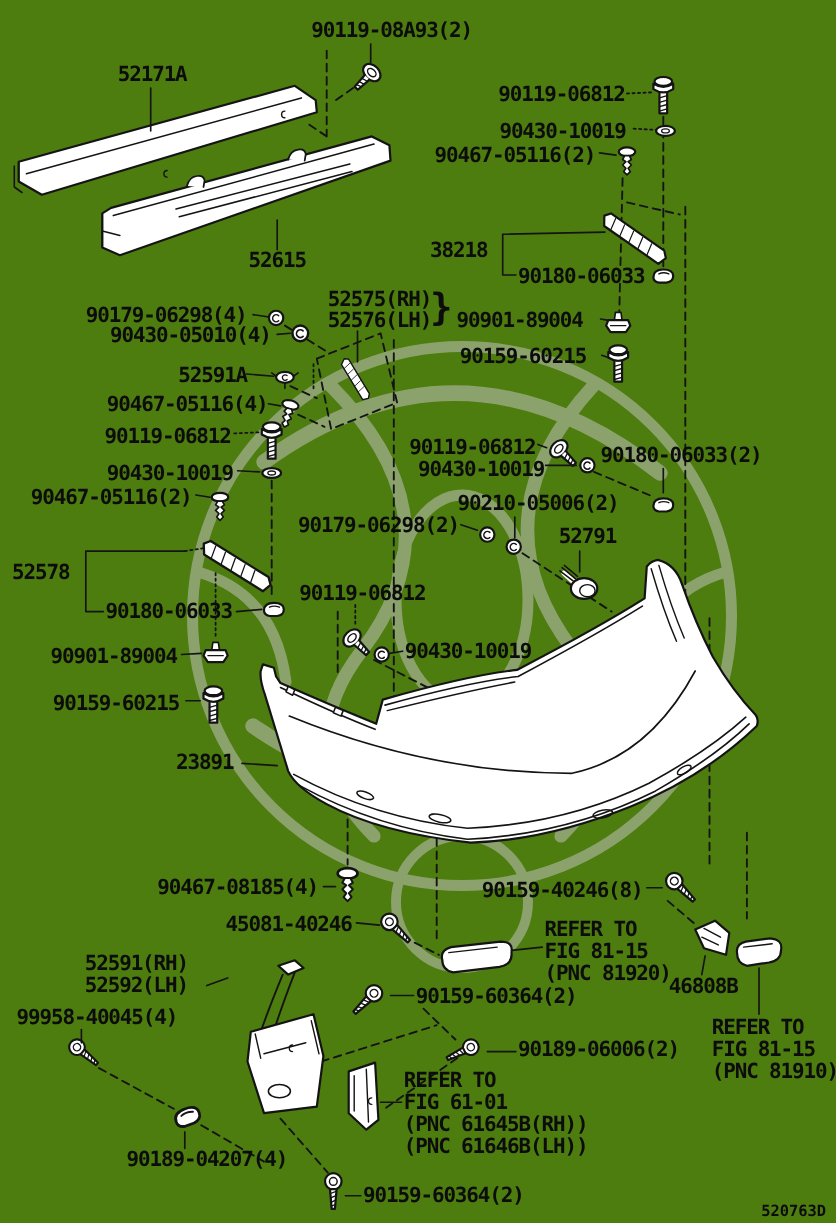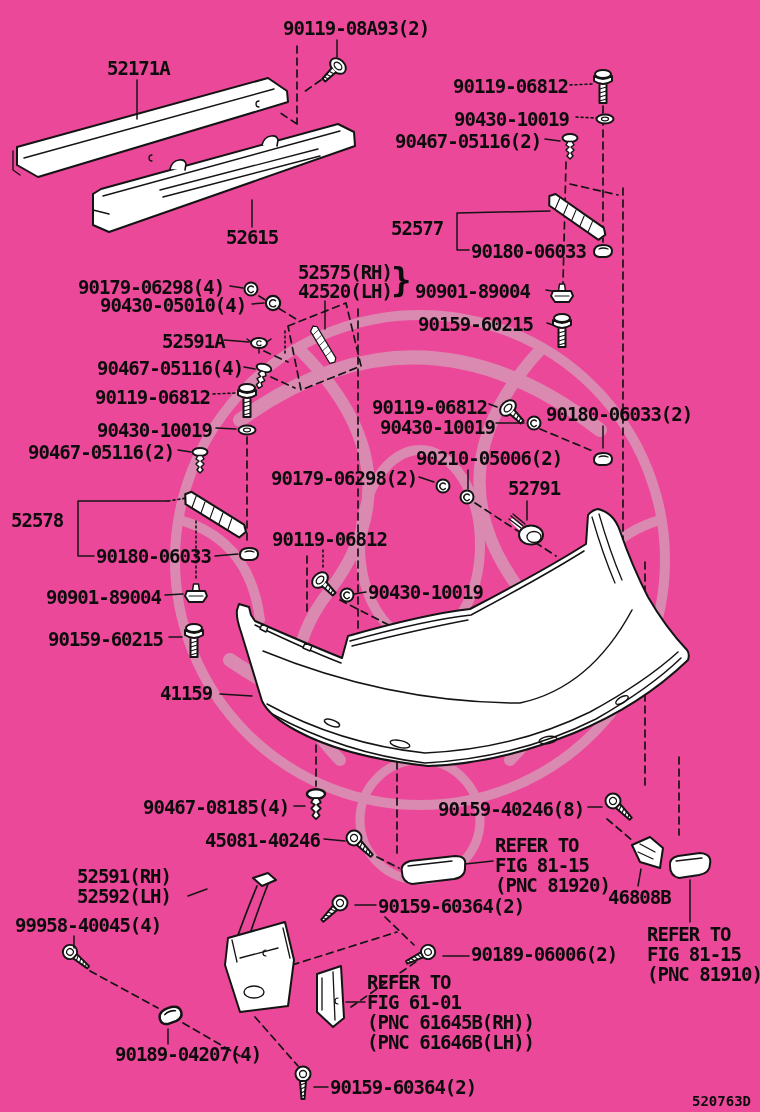--- a/index.html
+++ b/index.html
@@ -1,16 +1,16 @@
 <!DOCTYPE html>
 <html><head>
 <meta charset="utf-8">
 <style>
   html,body{margin:0;padding:0;background:#ffffff;}
-  #stage{position:relative;width:760px;height:1112px;background:#ec4899;overflow:hidden;
+  #stage{position:relative;width:760px;height:1112px;background:#4d7c0f;overflow:hidden;
          font-family:"DejaVu Sans Mono", monospace;}
   #art{position:absolute;left:0;top:0;}
   .plabel{position:absolute;font-weight:bold;font-size:19px;line-height:20px;
           letter-spacing:-1px;color:#0c0c0c;white-space:pre;}
   .brace{font-size:34px;line-height:40px;font-weight:bold;letter-spacing:0;}
   .code{font-size:14px;letter-spacing:0;}
 </style>
 </head>
 <body>
 
@@ -241,24 +241,24 @@
     </g>
   </g>
 </svg>
 
 <div class="plabel" style="left:283px;top:18px">90119-08A93(2)</div>
 <div class="plabel" style="left:107px;top:58px">52171A</div>
 <div class="plabel" style="left:453px;top:76px">90119-06812</div>
 <div class="plabel" style="left:454px;top:109px">90430-10019</div>
 <div class="plabel" style="left:395px;top:131px">90467-05116(2)</div>
 <div class="plabel" style="left:226px;top:227px">52615</div>
-<div class="plabel" style="left:391px;top:218px">52577</div>
+<div class="plabel" style="left:391px;top:218px">38218</div>
 <div class="plabel" style="left:471px;top:241px">90180-06033</div>
 <div class="plabel" style="left:298px;top:262px">52575(RH)</div>
-<div class="plabel" style="left:298px;top:281px">42520(LH)</div>
+<div class="plabel" style="left:298px;top:281px">52576(LH)</div>
 <div class="plabel brace" style="left:391px;top:260px">}</div>
 <div class="plabel" style="left:415px;top:281px">90901-89004</div>
 <div class="plabel" style="left:418px;top:314px">90159-60215</div>
 <div class="plabel" style="left:78px;top:277px">90179-06298(4)</div>
 <div class="plabel" style="left:100px;top:295px">90430-05010(4)</div>
 <div class="plabel" style="left:162px;top:331px">52591A</div>
 <div class="plabel" style="left:97px;top:358px">90467-05116(4)</div>
 <div class="plabel" style="left:95px;top:387px">90119-06812</div>
 <div class="plabel" style="left:97px;top:420px">90430-10019</div>
 <div class="plabel" style="left:28px;top:442px">90467-05116(2)</div>
@@ -267,21 +267,21 @@
 <div class="plabel" style="left:46px;top:587px">90901-89004</div>
 <div class="plabel" style="left:48px;top:629px">90159-60215</div>
 <div class="plabel" style="left:372px;top:397px">90119-06812</div>
 <div class="plabel" style="left:380px;top:417px">90430-10019</div>
 <div class="plabel" style="left:546px;top:404px">90180-06033(2)</div>
 <div class="plabel" style="left:416px;top:448px">90210-05006(2)</div>
 <div class="plabel" style="left:271px;top:468px">90179-06298(2)</div>
 <div class="plabel" style="left:508px;top:478px">52791</div>
 <div class="plabel" style="left:272px;top:529px">90119-06812</div>
 <div class="plabel" style="left:368px;top:582px">90430-10019</div>
-<div class="plabel" style="left:160px;top:683px">41159</div>
+<div class="plabel" style="left:160px;top:683px">23891</div>
 <div class="plabel" style="left:143px;top:797px">90467-08185(4)</div>
 <div class="plabel" style="left:438px;top:799px">90159-40246(8)</div>
 <div class="plabel" style="left:205px;top:830px">45081-40246</div>
 <div class="plabel" style="left:495px;top:835px">REFER TO
 FIG 81-15
 (PNC 81920)</div>
 <div class="plabel" style="left:608px;top:887px">46808B</div>
 <div class="plabel" style="left:378px;top:896px">90159-60364(2)</div>
 <div class="plabel" style="left:647px;top:924px">REFER TO
 FIG 81-15

